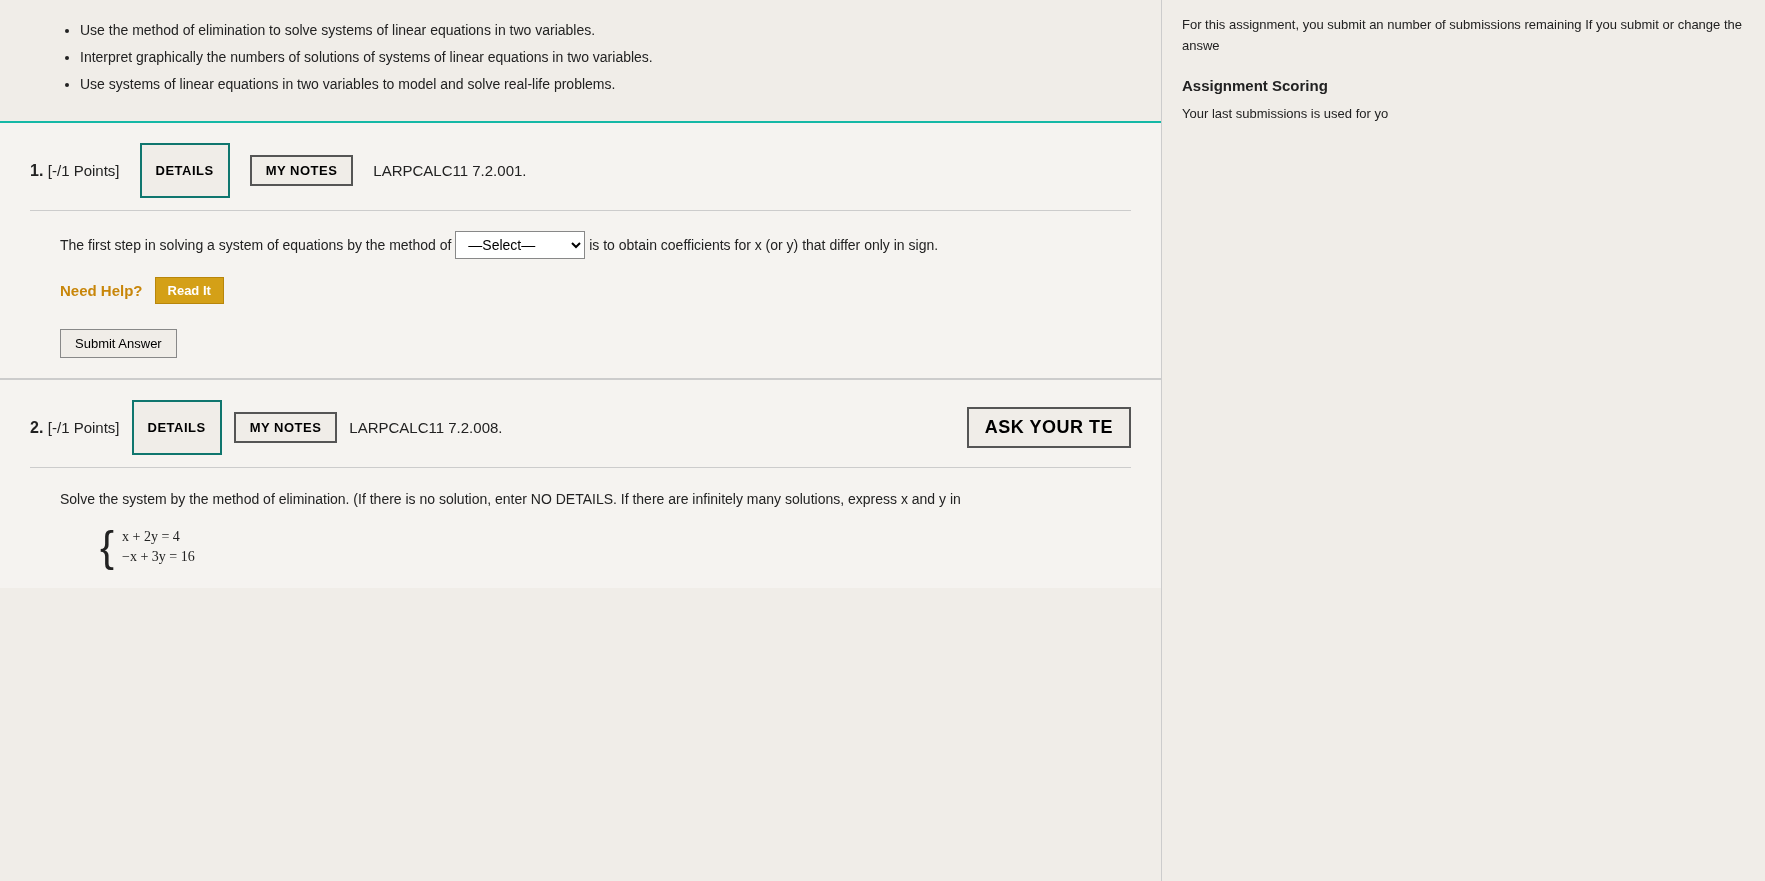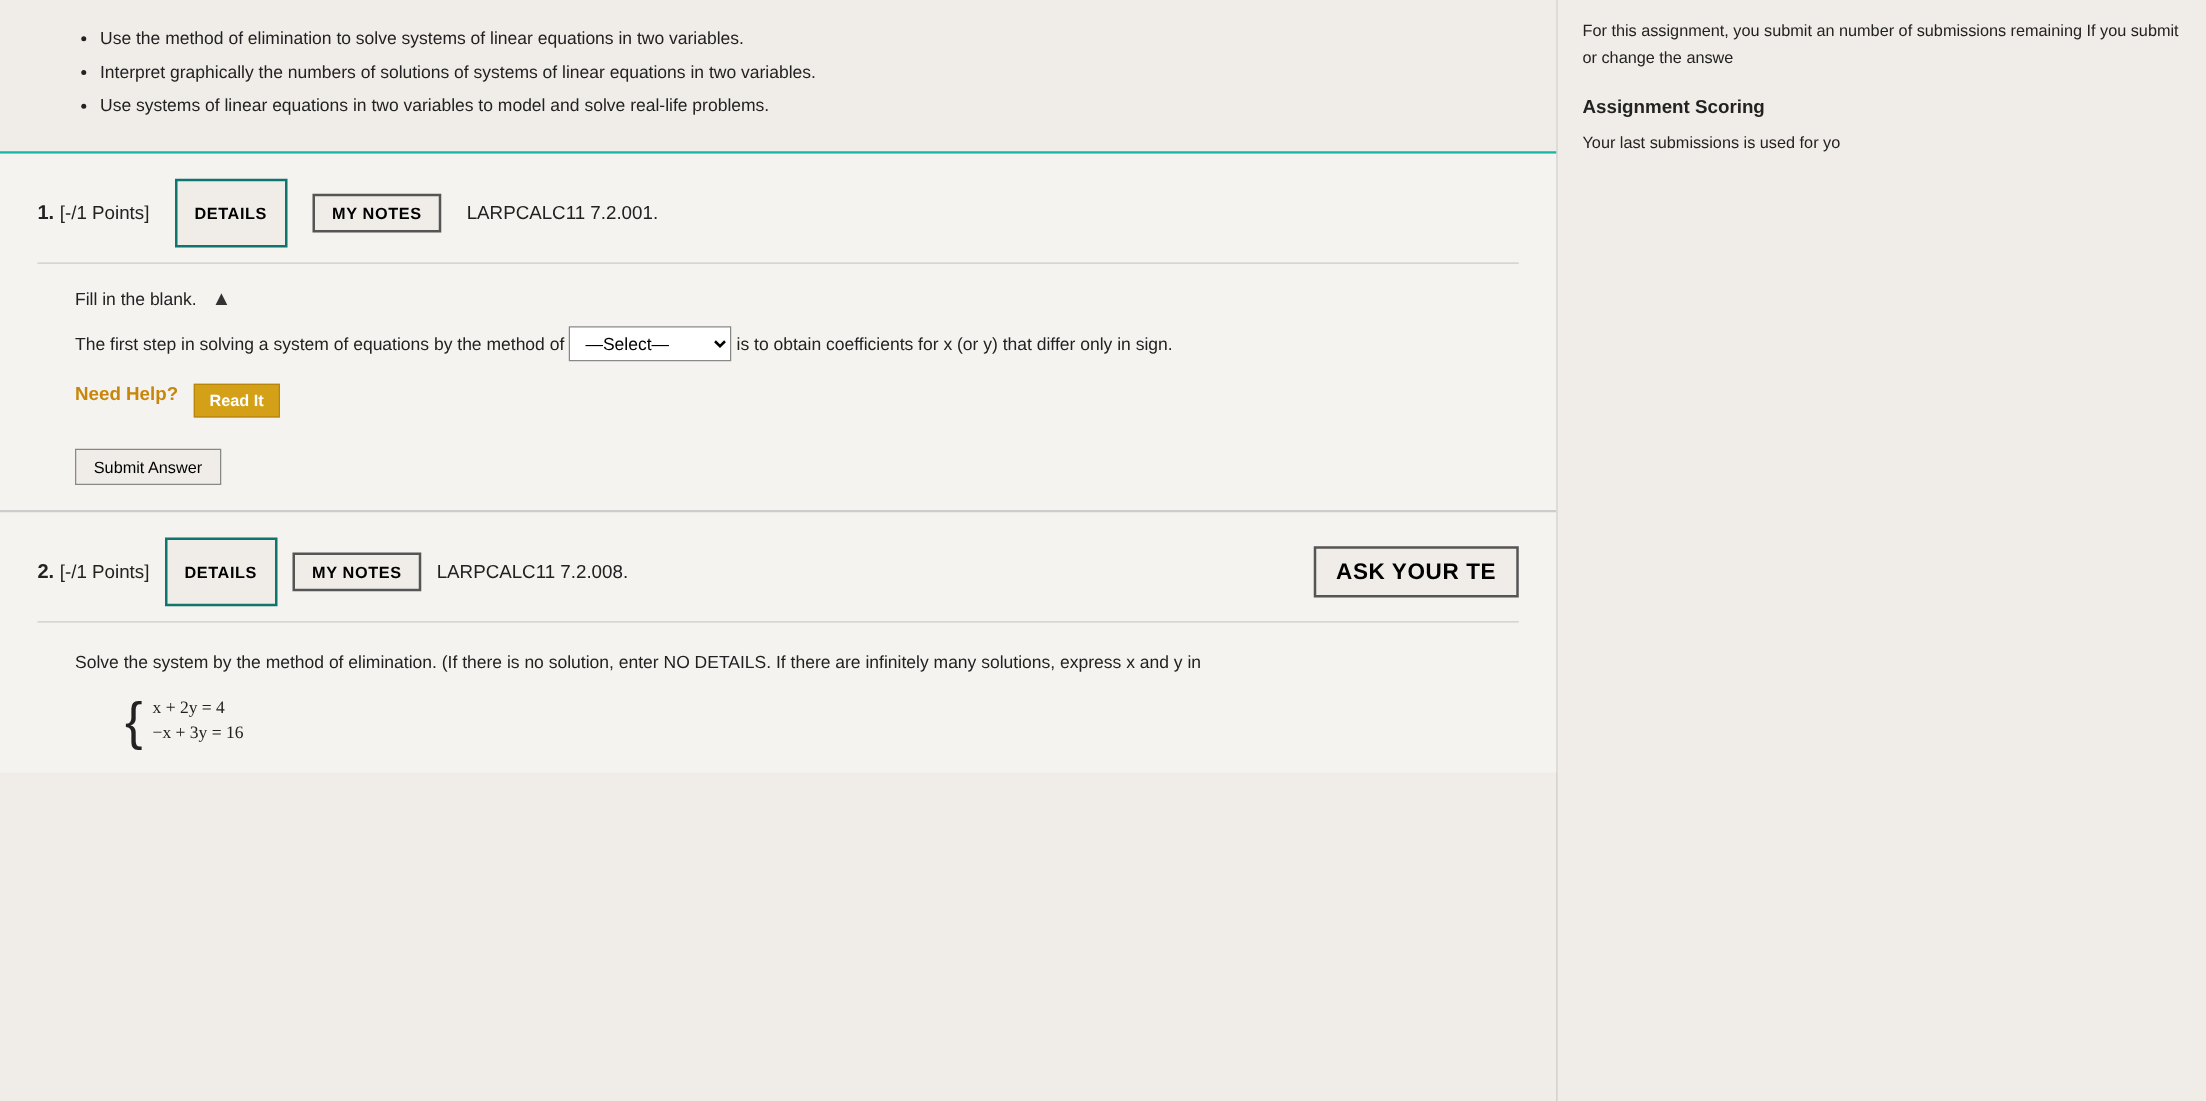--- a/index.html
+++ b/index.html
@@ -23,21 +23,21 @@
     }
 
     .left-panel {
       background-color: #f0ede8;
       flex: 1;
       padding: 0;
       position: relative;
     }
 
     .right-panel {
-      width: 520px;
+      width: 604px;
       background-color: #f0ede8;
       padding: 15px 20px;
       border-left: 1px solid #ccc;
     }
 
     .objectives-section {
       padding: 20px 30px 20px 60px;
       background-color: #f0ede8;
       border-bottom: 2px solid #14b8a6;
     }
@@ -122,20 +122,21 @@
       padding: 4px 8px;
       font-size: 14px;
       border: 1px solid #888;
       background: white;
       cursor: pointer;
       min-width: 130px;
     }
 
     .need-help-row {
       display: flex;
+      align-items: center;
       gap: 12px;
       margin-bottom: 20px;
       margin-top: 10px;
     }
 
     .need-help-label {
       font-size: 15px;
       font-weight: bold;
       color: #c8860a;
     }
@@ -266,24 +267,20 @@
         <span class="question-number">
           <span>1.</span>
           <span style="font-weight:normal; font-size:15px;">[-/1 Points]</span>
         </span>
         <button class="btn-details">DETAILS</button>
         <button class="btn-my-notes">MY NOTES</button>
         <span class="question-code">LARPCALC11 7.2.001.</span>
       </div>
 
       <div class="question-body">
-        <p class="fill-blank-label">
-          <span>Fill in the blank.</span>
-          <span style="margin-left:8px; font-size:16px; color:#333;">▲</span>
-        </p>
         <p class="question-text">
           <span>The first step in solving a system of equations by the method of</span>
           <select class="select-dropdown">
             <option>—Select—</option>
             <option>elimination</option>
             <option>substitution</option>
           </select>
           <span></span>
           <span>is to obtain coefficients for x (or y) that differ only in sign.</span>
         </p>

